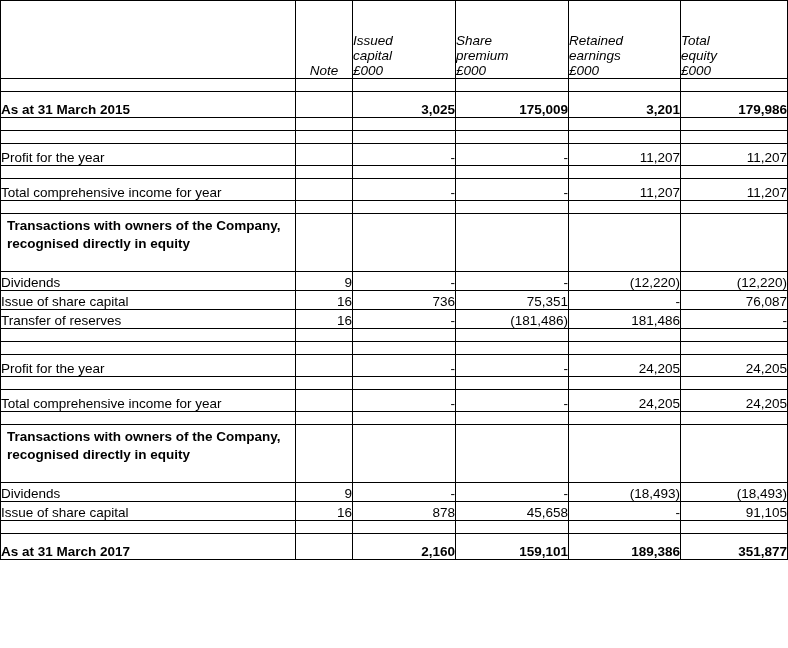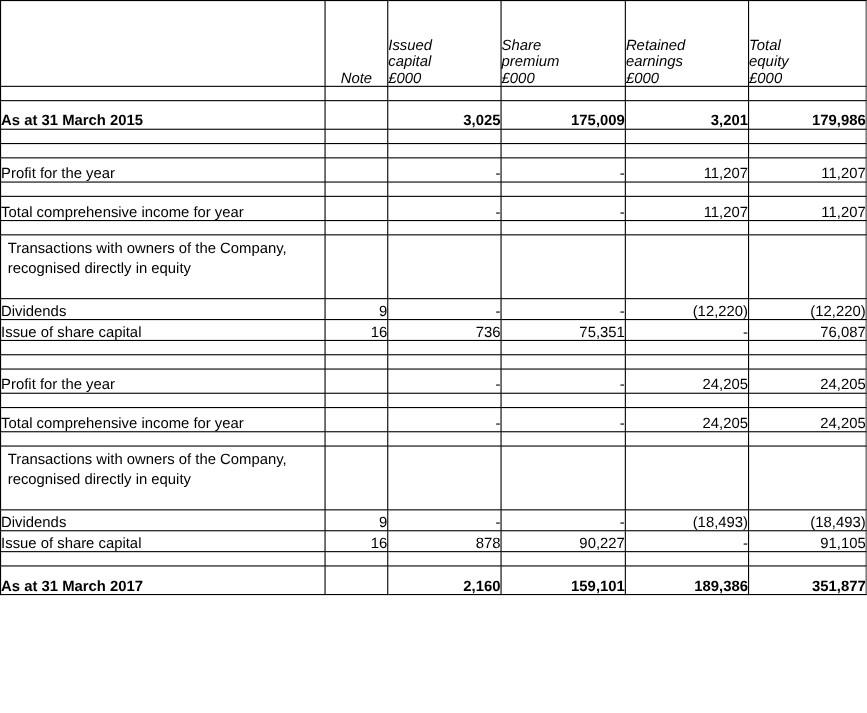--- a/index.html
+++ b/index.html
@@ -82,21 +82,21 @@
   
   tr.spacer td { height: 13px; }
   tr.data td   { height: 22px; }
   tr.total td  { height: 26px; }
   tr.tight td  { height: 19px; }
   tr.block td  { height: 58px; vertical-align: top; }
 
   .block .desc {
     padding: 3px 4px 2px 6px;
     line-height: 18px;
-    font-weight: normal;
+    font-weight: bold;
     margin-left: 23px;
   }
   .bold { font-weight: bold; }
 </style>
 </head>
 <body>
 
 <div id="sheet">
   <table class="equity">
     <colgroup>
@@ -205,20 +205,28 @@
           <td class="num">(12,220)</td>
         </tr>
         <tr class="tight">
           <td class="desc">Issue of share capital</td>
           <td class="note">16</td>
           <td class="num">736</td>
           <td class="num">75,351</td>
           <td class="num">-</td>
           <td class="num">76,087</td>
         </tr>
+        <tr class="tight">
+          <td class="desc">Transfer of reserves</td>
+          <td class="note">16</td>
+          <td class="num">-</td>
+          <td class="num">(181,486)</td>
+          <td class="num">181,486</td>
+          <td class="num">-</td>
+        </tr>
         <tr class="spacer">
           <td class="desc"></td>
           <td class="note"></td>
           <td class="num"></td>
           <td class="num"></td>
           <td class="num"></td>
           <td class="num"></td>
         </tr>
         <tr class="spacer">
           <td class="desc"></td>
@@ -273,21 +281,21 @@
           <td class="note">9</td>
           <td class="num">-</td>
           <td class="num">-</td>
           <td class="num">(18,493)</td>
           <td class="num">(18,493)</td>
         </tr>
         <tr class="tight">
           <td class="desc">Issue of share capital</td>
           <td class="note">16</td>
           <td class="num">878</td>
-          <td class="num">90,227</td>
+          <td class="num">45,658</td>
           <td class="num">-</td>
           <td class="num">91,105</td>
         </tr>
         <tr class="spacer">
           <td class="desc"></td>
           <td class="note"></td>
           <td class="num"></td>
           <td class="num"></td>
           <td class="num"></td>
           <td class="num"></td>

